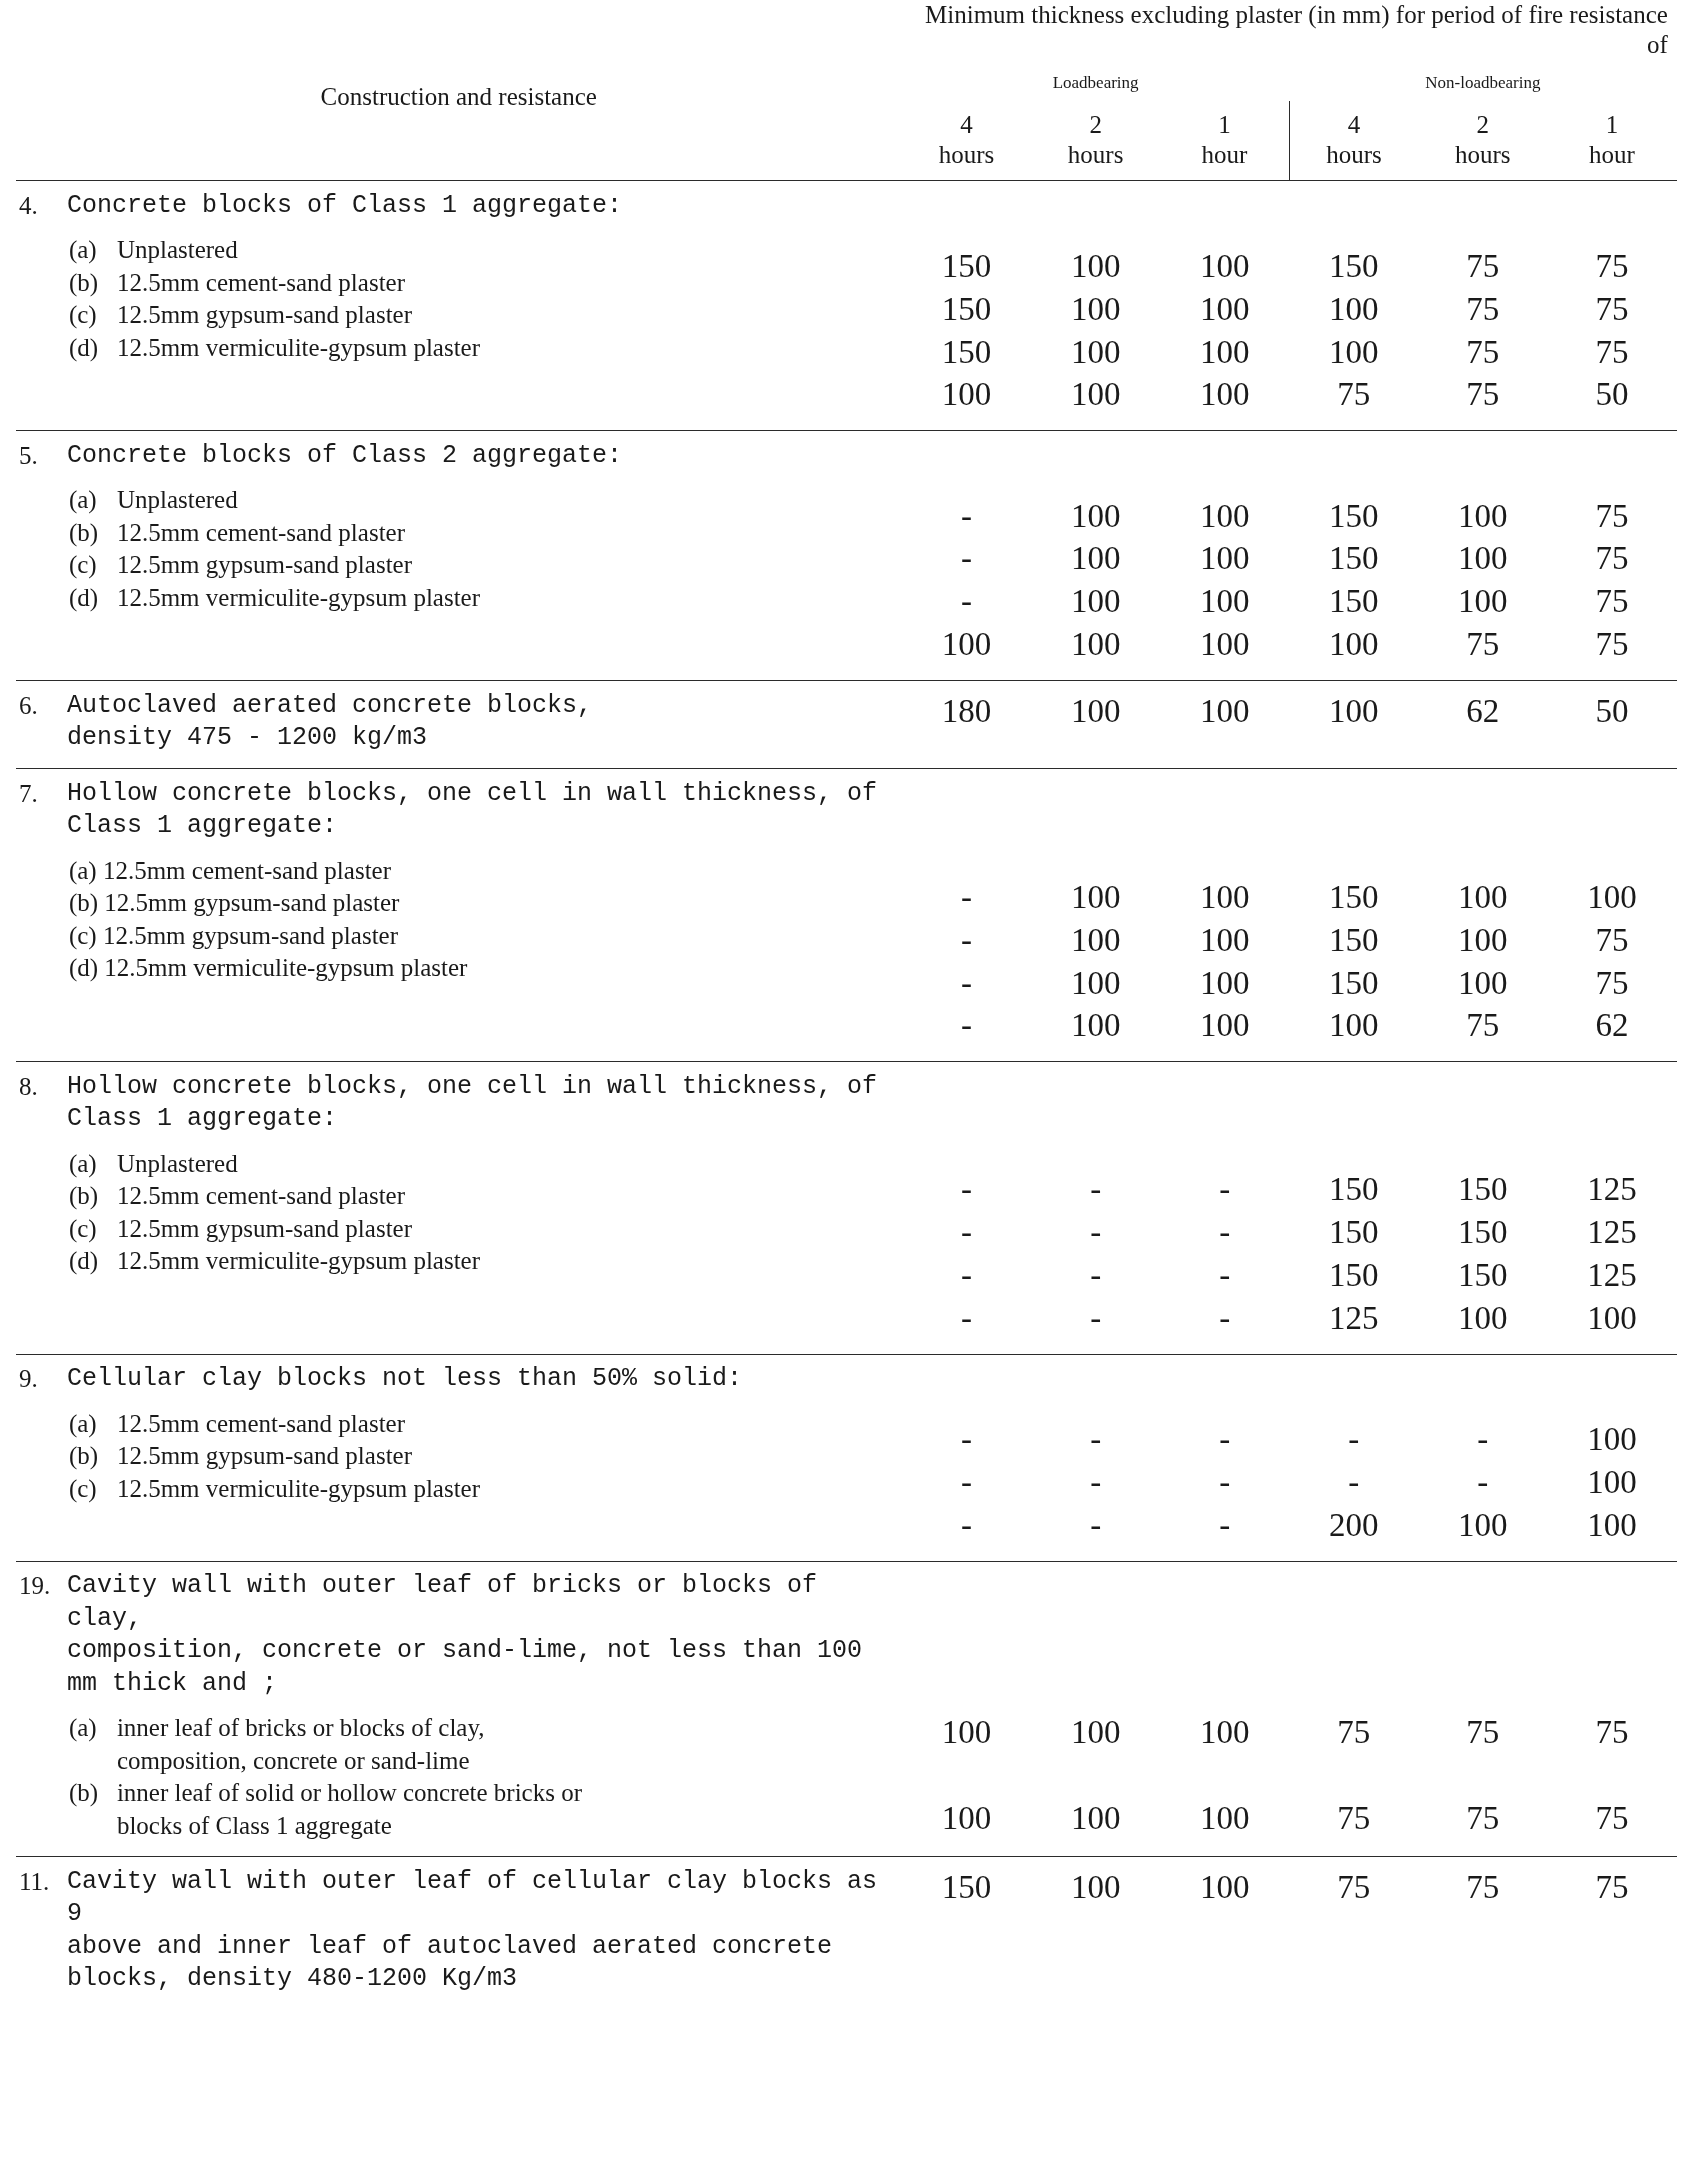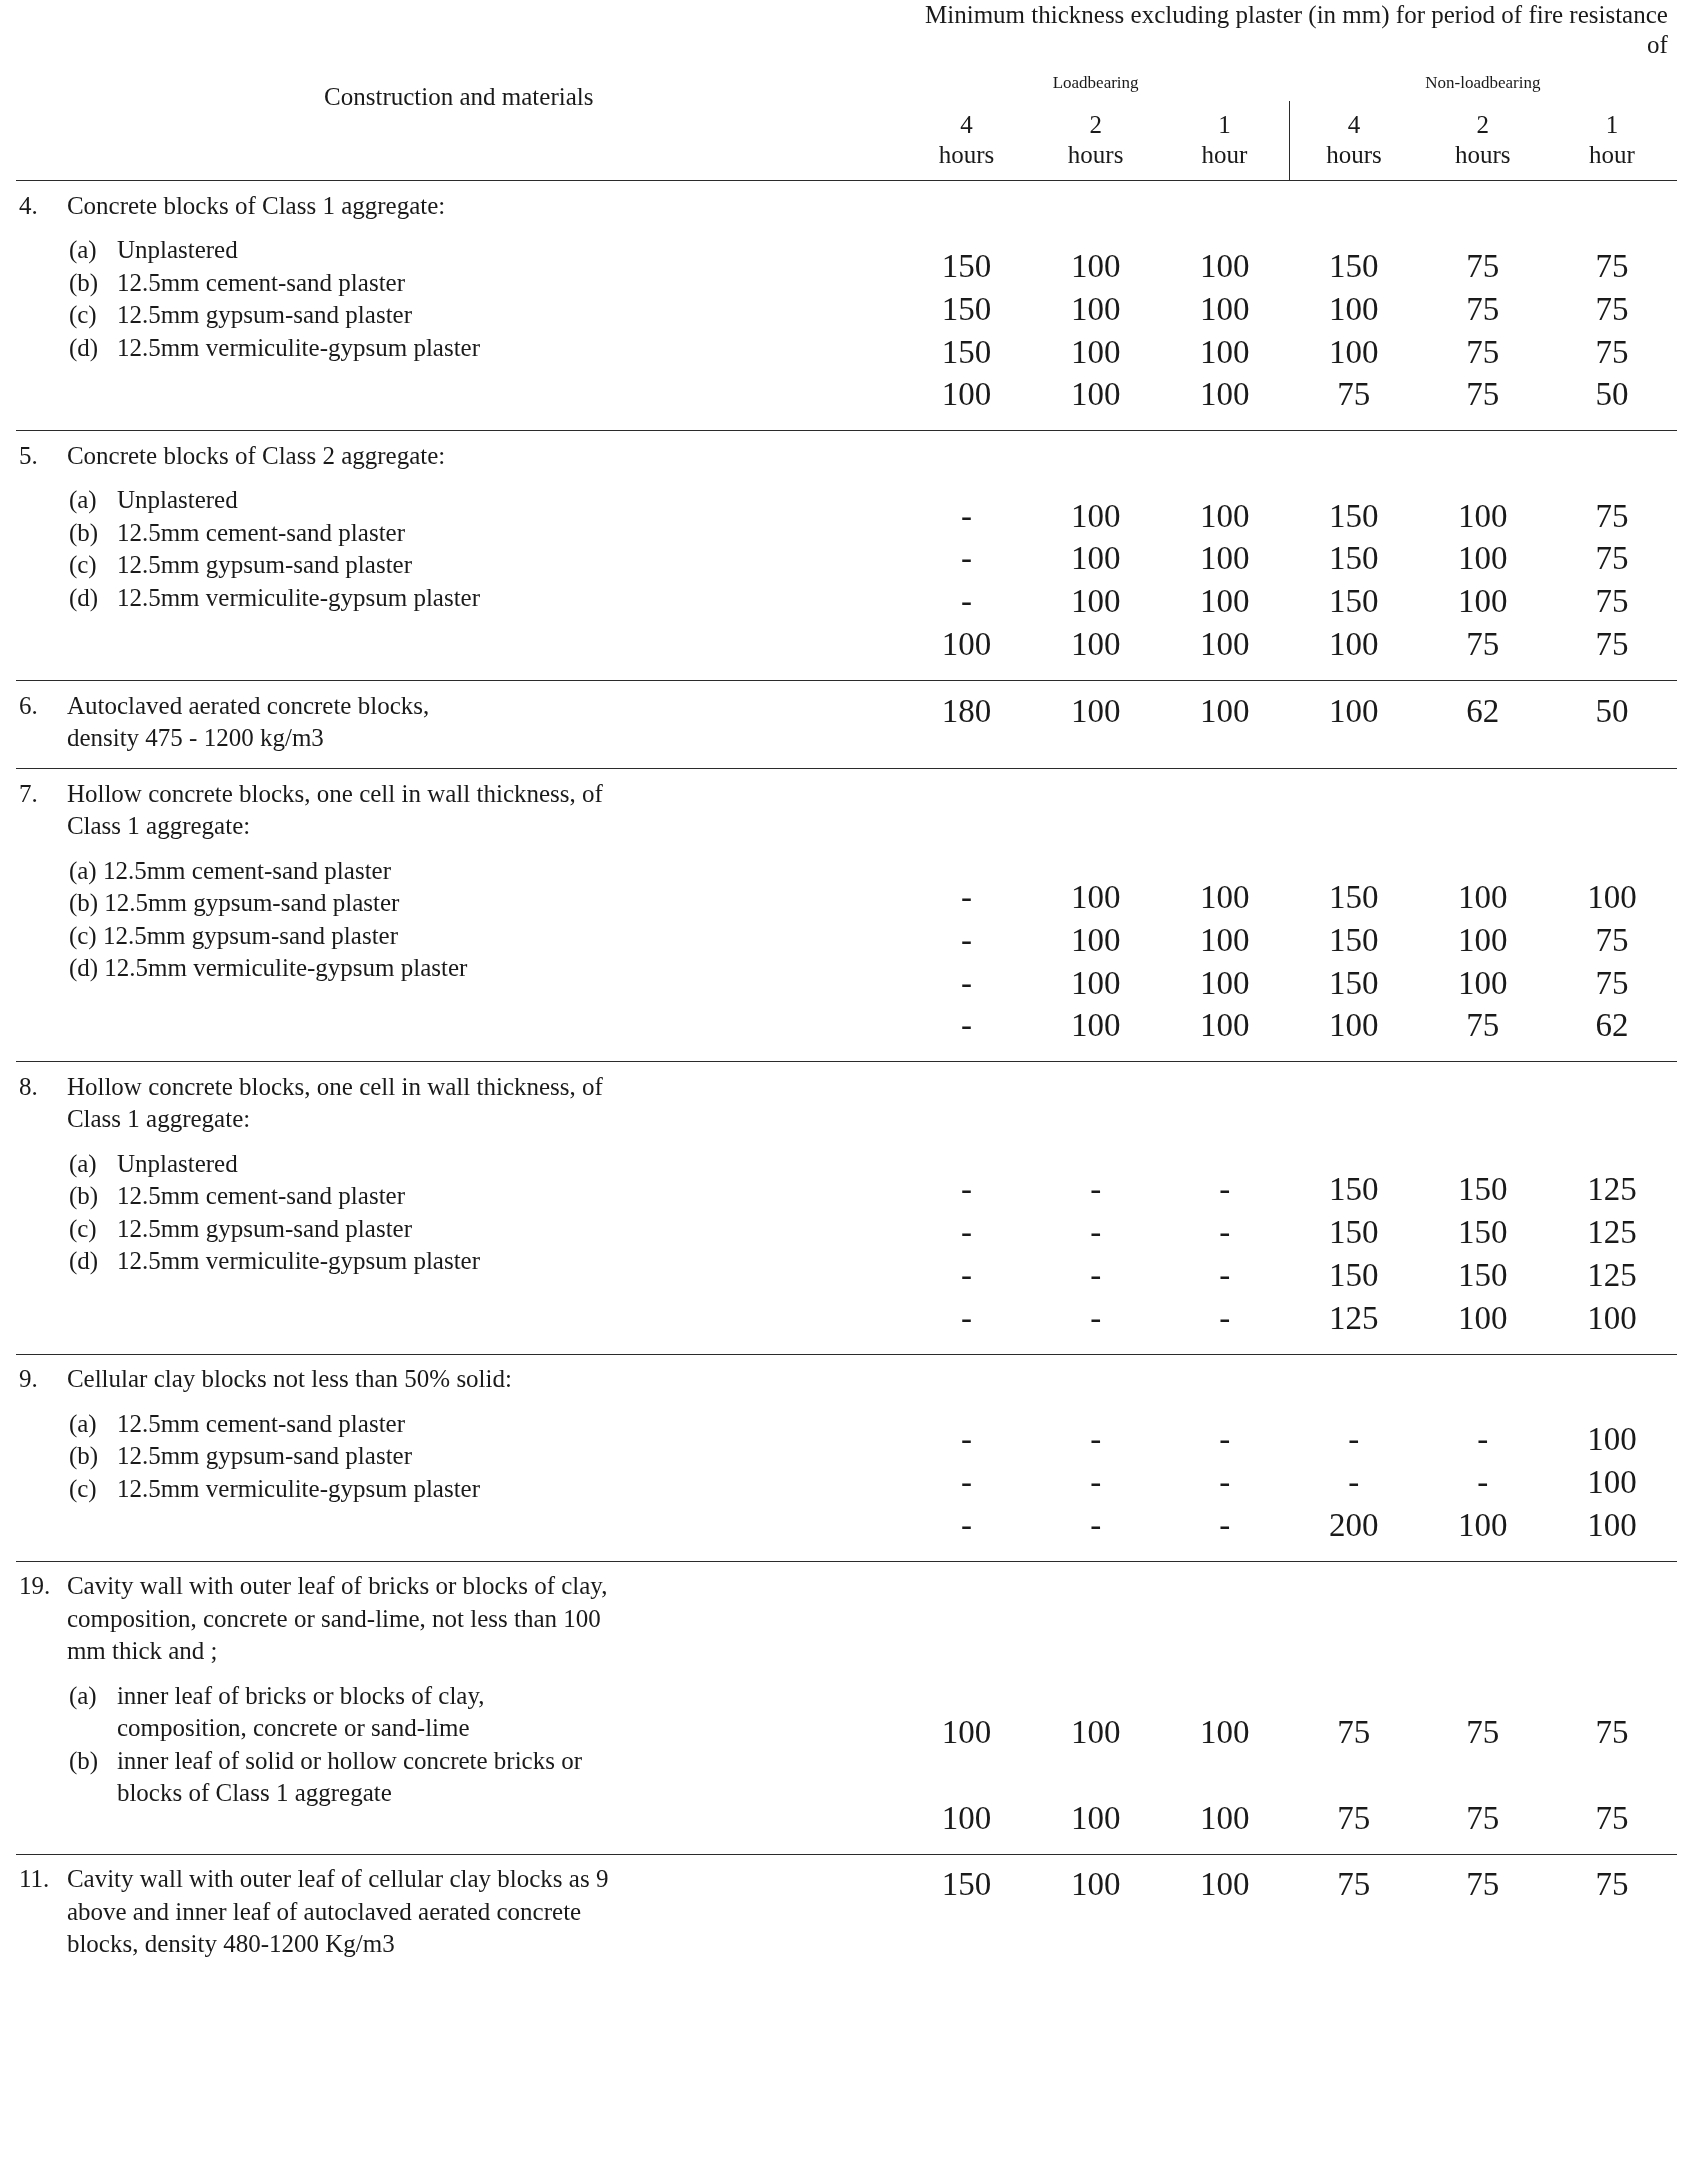--- a/index.html
+++ b/index.html
@@ -83,20 +83,21 @@
   }
   .item-no {
     display: inline-block;
     width: 48px;
     vertical-align: top;
   }
   .item-body {
     display: inline-block;
     vertical-align: top;
     width: calc(100% - 50px);
+    font-family: Liberation Mono, monospace;
   }
   ul.subs {
     list-style: none;
     margin: 12px 0 0 0;
     padding: 0;
   }
   ul.subs li {
     display: block;
     white-space: nowrap;
     text-decoration: underline;
@@ -130,21 +131,21 @@
     <col style="width:129px">
     <col style="width:129px">
     <col style="width:129px">
     <col style="width:129px">
     <col style="width:129px">
     <col style="width:129px">
   </colgroup>
 
   <tbody>
         <tr>
-    <td class="hdr-constr" rowspan="3">Construction and materials</td>
+    <td class="hdr-constr" rowspan="3">Construction and resistance</td>
     <td class="hdr-title" colspan="6">Minimum thickness excluding plaster (in mm) for period of fire resistance of</td>
   </tr>
   <tr>
     <td class="hdr-group" colspan="3">Loadbearing</td>
     <td class="hdr-group" colspan="3">Non-loadbearing</td>
   </tr>
   <tr class="headrow-bottom">
     <td class="hdr-hours"><span>4</span><br><span>hours</span></td>
     <td class="hdr-hours"><span>2</span><br><span>hours</span></td>
     <td class="hdr-hours"><span>1</span><br><span>hour</span></td>

